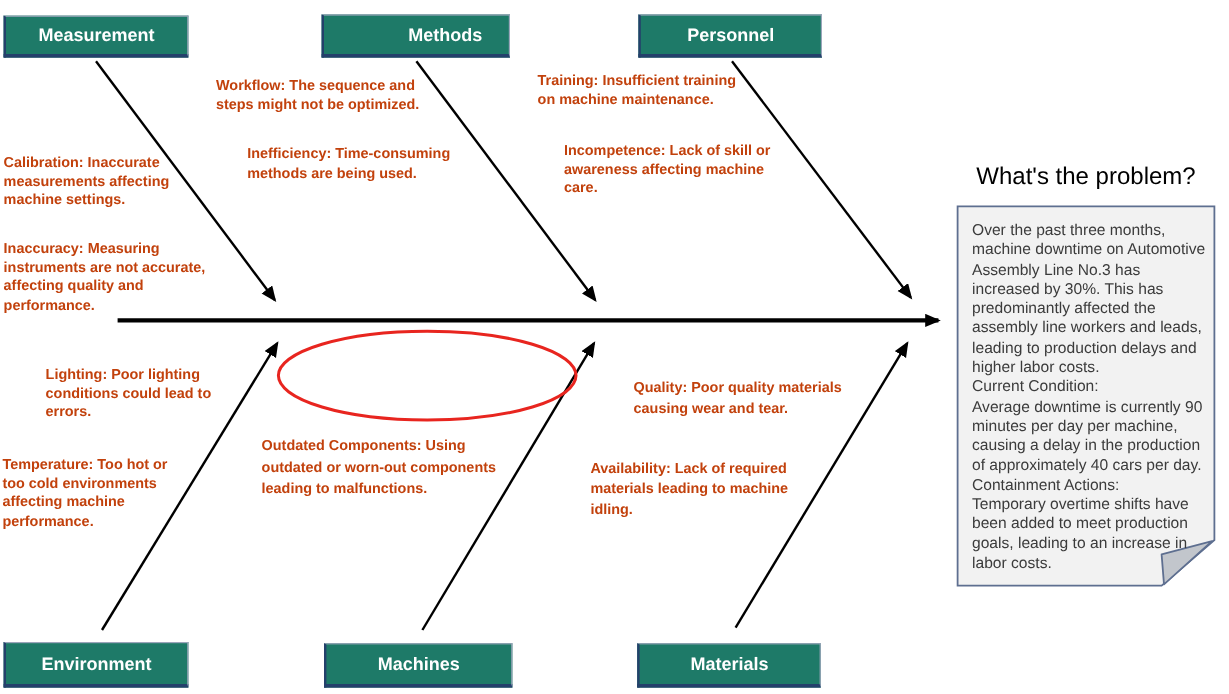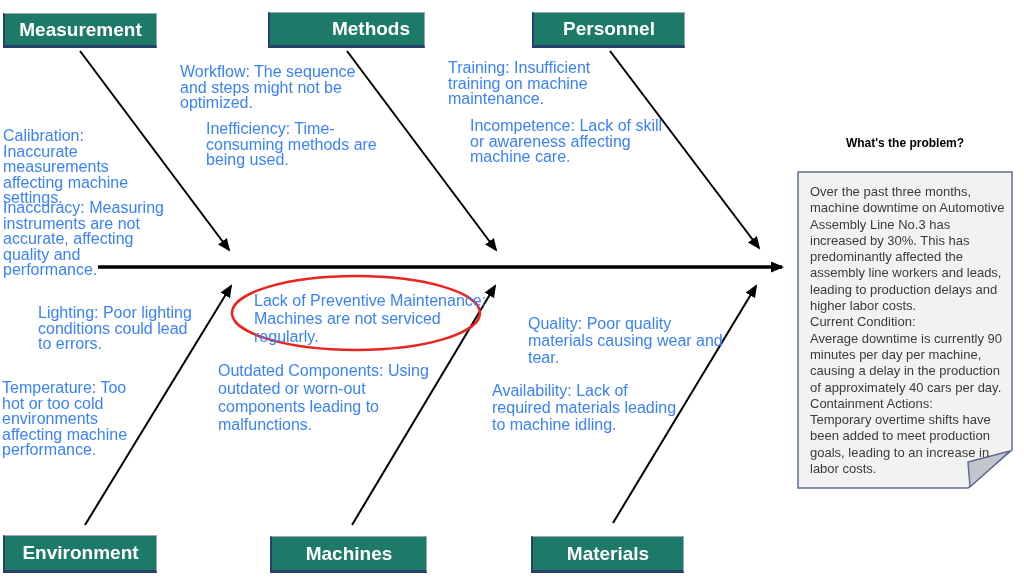--- a/index.html
+++ b/index.html
@@ -3,30 +3,30 @@
 <meta charset="utf-8">
 <style>
   html,body{margin:0;padding:0;background:#ffffff;}
   #stage{
     position:relative;width:1024px;height:578px;background:#ffffff;overflow:hidden;
     font-family:"Liberation Sans", sans-serif;color:#3b3b3b;
   }
   #lines{position:absolute;left:0;top:0;width:1024px;height:578px;}
   .cat{
     position:absolute;display:flex;align-items:center;justify-content:center;
-    background:#1e7a68;color:#ffffff;font-weight:bold;font-size:19px;
+    background:#1e7a68;color:#ffffff;font-weight:bold;font-size:15px;
     border:1px solid #9aa5ba;border-left:2px solid #24406b;border-bottom:3px solid #24406b;
     box-sizing:border-box;
   }
   .cause{
-    position:absolute;font-size:16px;line-height:15.5px;color:#3b82f6;
+    position:absolute;font-size:12px;line-height:15.5px;color:#c2410c;font-weight:bold;
   }
   .note-heading{
     position:absolute;left:798px;top:136px;width:214px;text-align:center;
-    font-size:12px;font-weight:bold;color:#000000;
+    font-size:20px;font-weight:normal;color:#000000;
   }
   .note-text{
     position:absolute;left:810px;top:184px;width:200px;
     font-size:13px;line-height:16.3px;color:#3b3b3b;
   }
   .note-text p{margin:0;padding:0;}
 </style>
 </head>
 <body>
 
@@ -79,21 +79,20 @@
 
   <div class="cause" style="left:180px;top:64px;width:185px;">Workflow: The sequence and steps might not be optimized.</div>
   <div class="cause" style="left:206px;top:121px;width:188px;">Inefficiency: Time-consuming methods are being used.</div>
 
   <div class="cause" style="left:448px;top:60px;width:182px;">Training: Insufficient training on machine maintenance.</div>
   <div class="cause" style="left:38px;top:305px;width:155px;">Lighting: Poor lighting conditions could lead to errors.</div>
 
   <div class="cause" style="left:470px;top:118px;width:195px;">Incompetence: Lack of skill or awareness affecting machine care.</div>
   <div class="cause" style="left:2px;top:380px;width:140px;">Temperature: Too hot or too cold environments affecting machine performance.</div>
 
-  <div class="cause" style="left:254px;top:292px;width:238px;line-height:18px;">Lack of Preventive Maintenance: Machines are not serviced regularly.</div>
   <div class="cause" style="left:218px;top:362px;width:212px;line-height:18px;">Outdated Components: Using outdated or worn-out components leading to malfunctions.</div>
 
   <div class="cause" style="left:528px;top:315px;width:195px;line-height:17px;">Quality: Poor quality materials causing wear and tear.</div>
   <div class="cause" style="left:492px;top:382px;width:188px;line-height:17px;">Availability: Lack of required materials leading to machine idling.</div>
 
   <div class="note-heading">What's the problem?</div>
 
   <div class="note-text">
     <p>Over the past three months, machine downtime on Automotive Assembly Line No.3 has increased by 30%. This has predominantly affected the assembly line workers and leads, leading to production delays and higher labor costs.</p>
     <p>Current Condition:</p>

